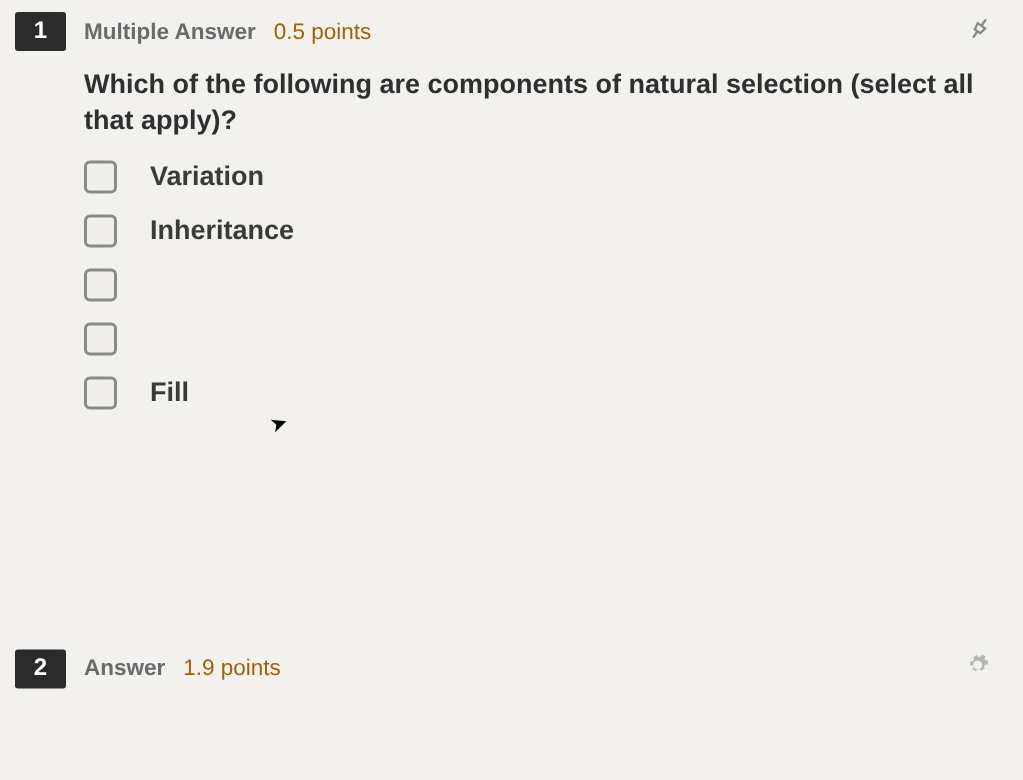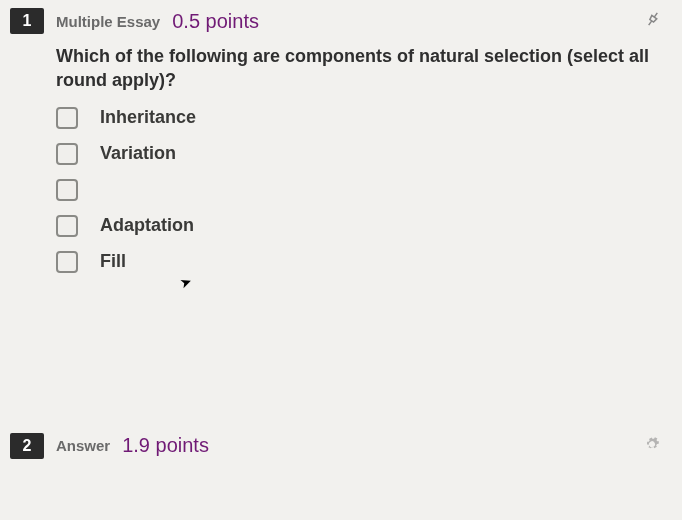--- a/index.html
+++ b/index.html
@@ -29,22 +29,22 @@
       border-radius: 2px;
       min-width: 34px;
       text-align: center;
     }
     .q-type {
       color: #6a6a6a;
       font-weight: 600;
       font-size: 15px;
     }
     .q-points {
-      color: #701a75;
-      font-size: 20px;
+      color: #a16207;
+      font-size: 15px;
     }
     .pin-wrap { margin-left: auto; }
     .pin-icon {
       color: #888;
       transform: rotate(35deg);
     }
     .q-text {
       font-size: 18px;
       font-weight: 700;
       color: #2f2f2f;
@@ -91,44 +91,43 @@
       margin-top: 8px;
     }
     .tool-wrap { margin-left: auto; transform: rotate(-30deg); }
   </style>
 </head>
 <body>
 
 <div class="question-block">
   <div class="q-header">
     <div class="q-num">1</div>
-    <div class="q-type">Multiple Essay</div>
+    <div class="q-type">Multiple Answer</div>
     <div class="q-points">0.5 points</div>
     <div class="pin-wrap">
       <svg class="pin-icon" width="18" height="18" viewBox="0 0 24 24" fill="none" stroke="currentColor" stroke-width="2">
           <path d="M12 2 L12 9 M8 9 L16 9 L15 15 L9 15 Z M12 15 L12 22"></path>
         </svg>
     </div>
   </div>
-  <div class="q-text">Which of the following are components of natural selection (select all round apply)?</div>
+  <div class="q-text">Which of the following are components of natural selection (select all that apply)?</div>
   <div class="options">
+    <div class="option-row">
+      <div class="checkbox"></div>
+      <div class="opt-label">Variation</div>
+    </div>
     <div class="option-row">
       <div class="checkbox"></div>
       <div class="opt-label">Inheritance</div>
     </div>
     <div class="option-row">
       <div class="checkbox"></div>
-      <div class="opt-label">Variation</div>
     </div>
     <div class="option-row">
       <div class="checkbox"></div>
-    </div>
-    <div class="option-row">
-      <div class="checkbox"></div>
-      <div class="opt-label">Adaptation</div>
     </div>
     <div class="option-row">
       <div class="checkbox"></div>
       <div class="opt-label">Fill</div>
     </div>
   </div>
 </div>
 
 <div class="cursor">➤</div>
 

